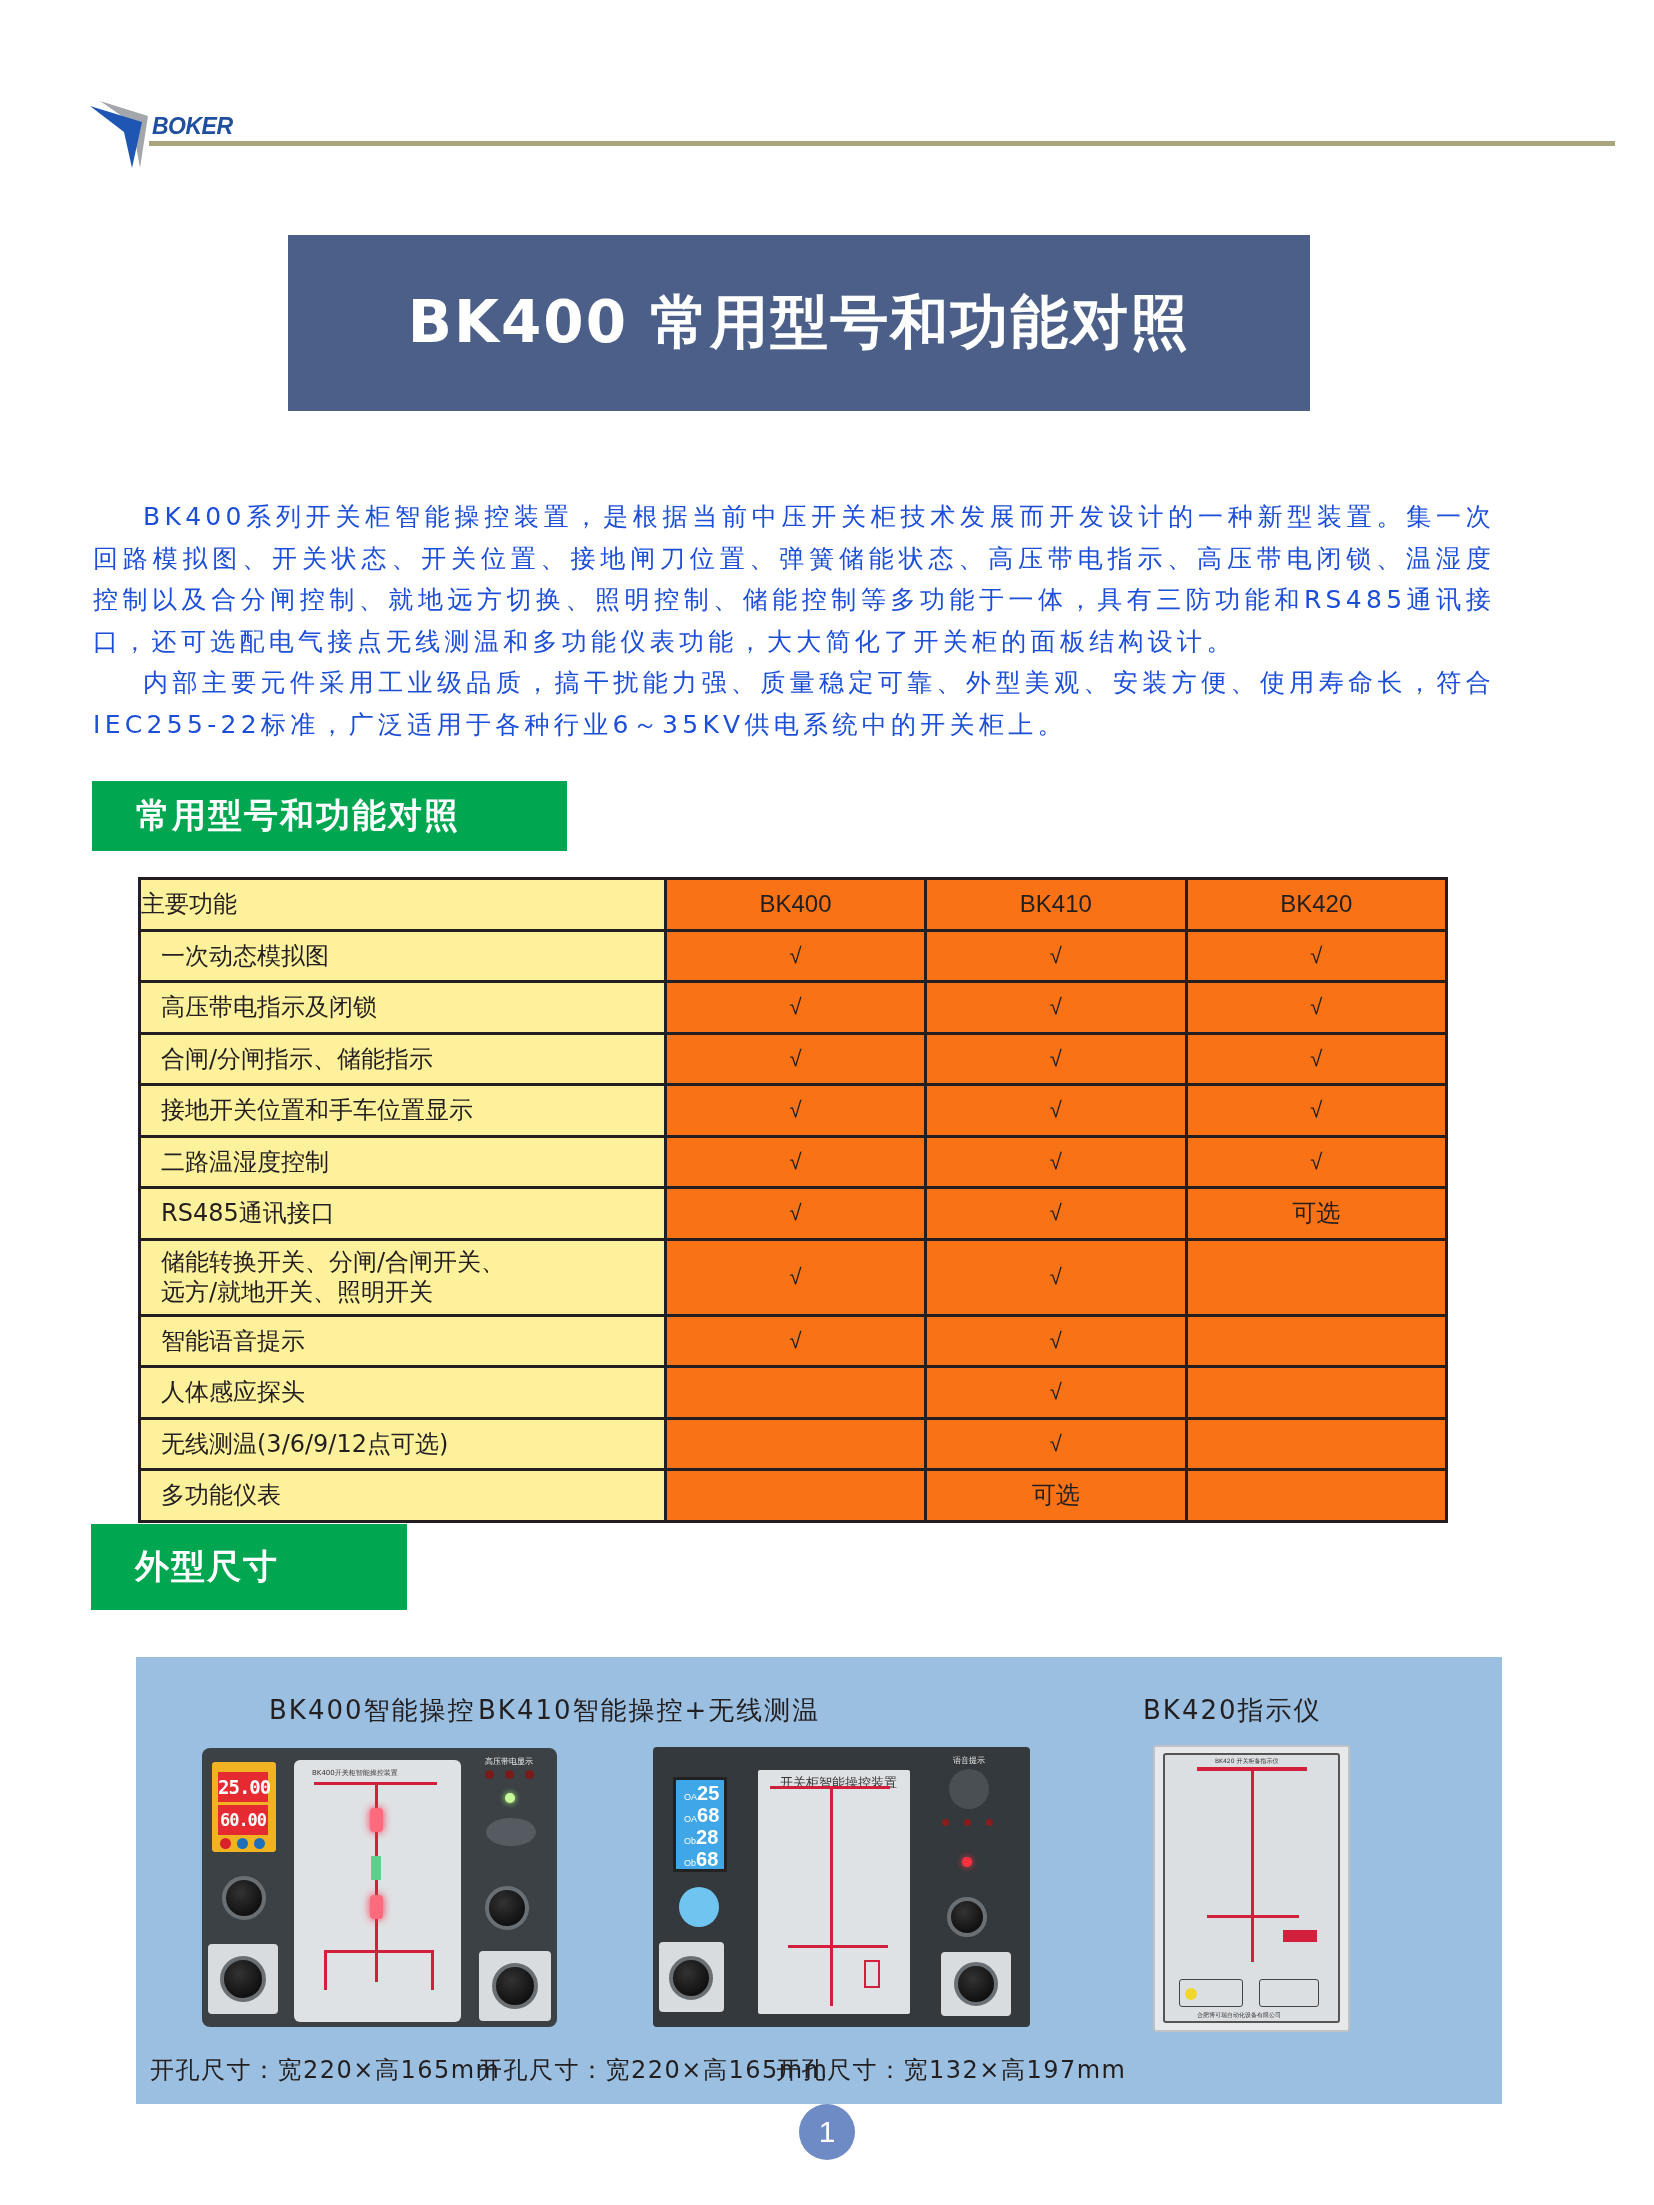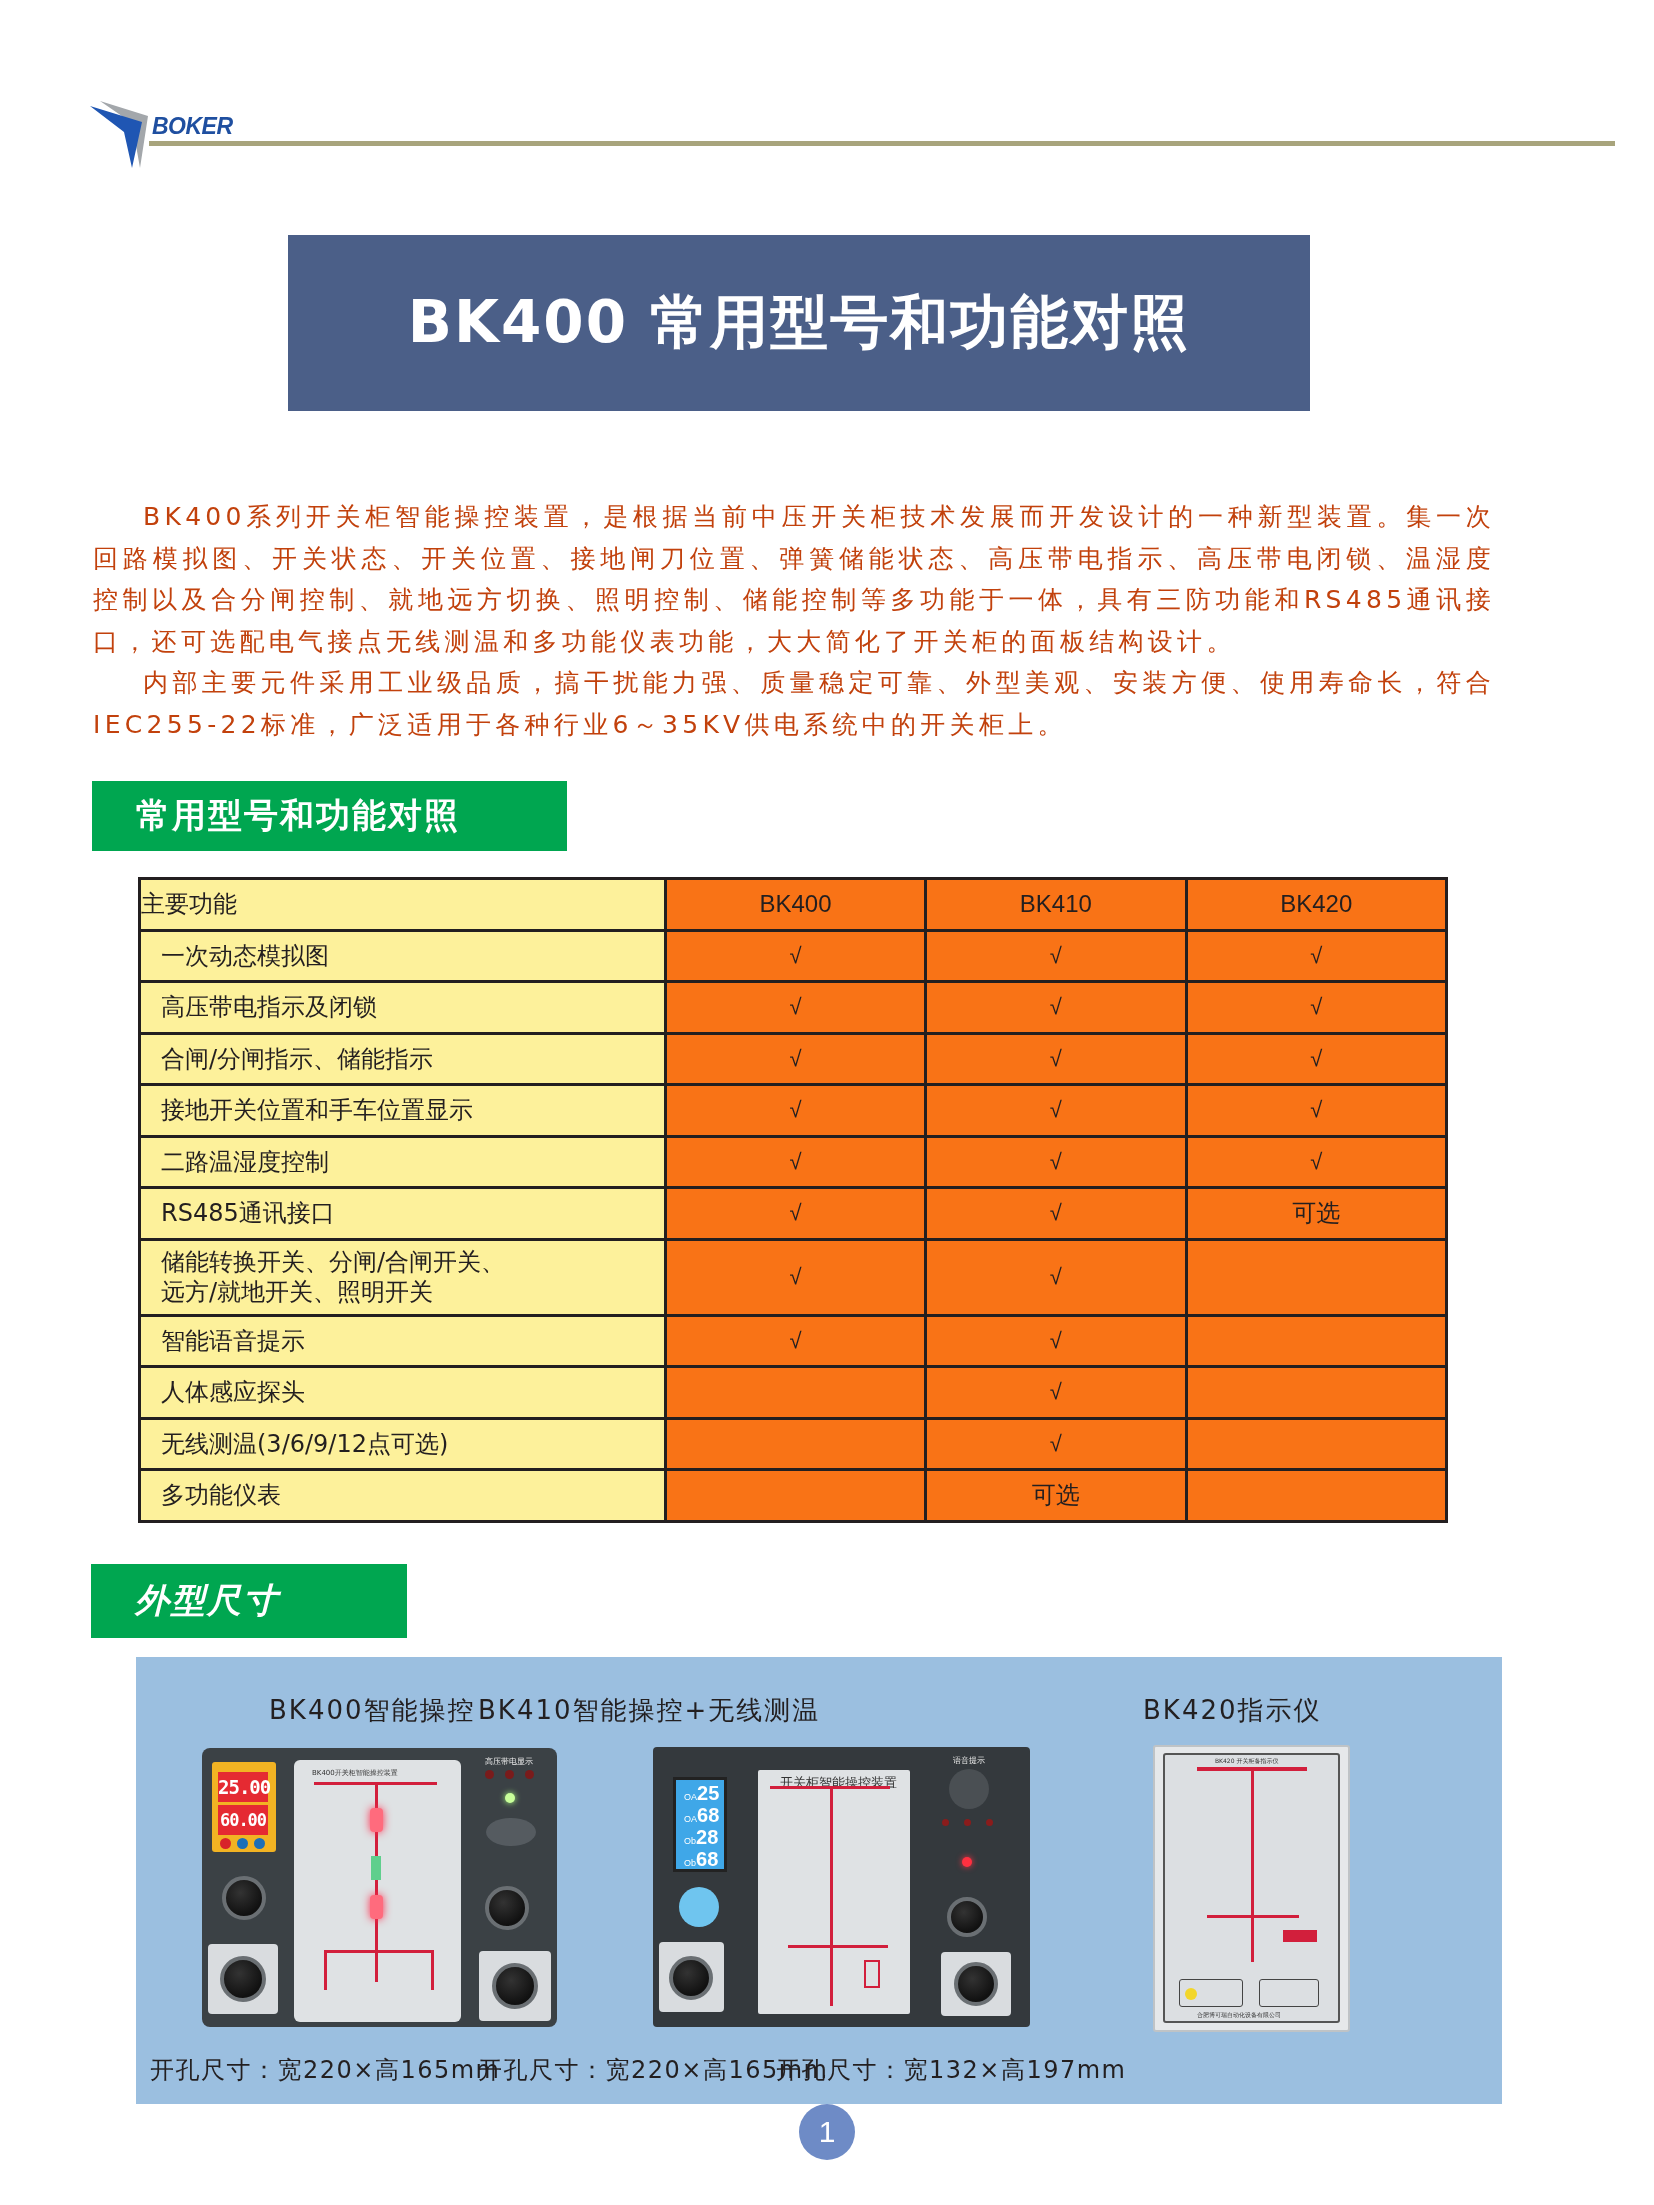--- a/index.html
+++ b/index.html
@@ -6,26 +6,26 @@
   html, body { width: 1654px; height: 2205px; background: #ffffff; overflow: hidden; }
   body { position: relative; font-family: "DejaVu Sans", sans-serif; color: #231f20; }
 
   .logo { position: absolute; left: 88px; top: 98px; width: 64px; height: 72px; }
   .logo-text { position: absolute; left: 152px; top: 113px; font-family: "Liberation Sans", sans-serif; font-weight: bold; font-style: italic; font-size: 23px; color: #1f4fa0; letter-spacing: -0.5px; }
   .header-rule { position: absolute; left: 149px; top: 141px; width: 1466px; height: 5px; background: #a8a47c; }
 
   .title-box { position: absolute; left: 288px; top: 235px; width: 1022px; height: 176px; background: #4b5f88; display: flex; align-items: center; justify-content: center; }
   .title-text { color: #ffffff; font-family: "DejaVu Sans", sans-serif; font-weight: bold; font-size: 58px; letter-spacing: 2px; }
 
-  .intro { position: absolute; left: 93px; top: 496px; width: 1402px; font-size: 25px; line-height: 41.5px; letter-spacing: 4.3px; color: #c2410c; text-align: justify; }
+  .intro { position: absolute; left: 93px; top: 496px; width: 1402px; font-size: 25px; line-height: 41.5px; letter-spacing: 4.3px; color: #1d4ed8; text-align: justify; }
   .intro p { text-indent: 2em; }
 
   .section-head { position: absolute; background: #00a650; color: #ffffff; font-weight: bold; font-size: 34px; display: flex; align-items: center; padding-left: 44px; letter-spacing: 2px; }
   .sec1 { left: 92px; top: 781px; width: 475px; height: 70px; }
-  .sec2 { left: 91px; top: 1564px; width: 316px; height: 74px; font-style: italic; }
+  .sec2 { left: 91px; top: 1524px; width: 316px; height: 86px; }
 
   .feature-table { position: absolute; left: 138px; top: 877px; width: 1310px; border-collapse: collapse; font-size: 24px; }
   .feature-table td, .feature-table th { border: 3px solid #231f20; height: 51.5px; font-weight: normal; }
   .feature-table .c-func { width: 527px; background: #fdf19b; text-align: left; padding-left: 20px; line-height: 30px; }
   .feature-table th.c-func { text-align: left; padding-left: 0; }
   .feature-table .c-model { width: 261px; text-align: center; background: #f97316; font-family: "Liberation Sans", sans-serif; }
   .feature-table tr.tall td { height: 76px; }
   .check { font-family: "DejaVu Sans", sans-serif; font-size: 22px; }
 
   .dim-panel { position: absolute; left: 136px; top: 1657px; width: 1366px; height: 447px; background: #9bbfe0; }

